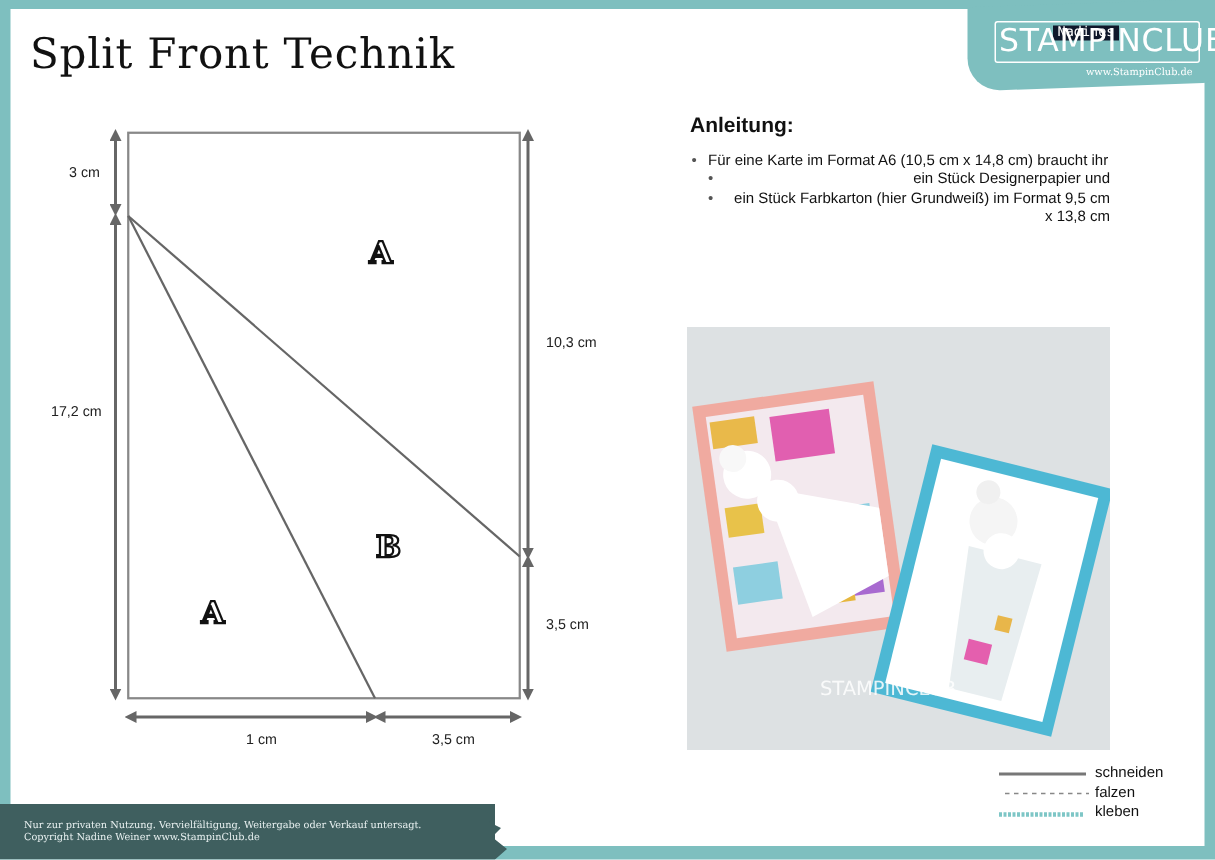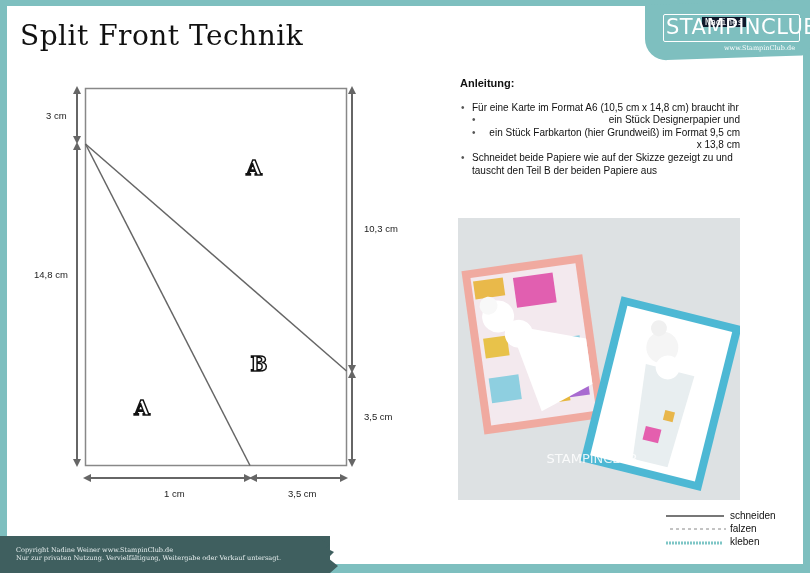--- a/index.html
+++ b/index.html
@@ -8,21 +8,21 @@
   .title { position:absolute; left:20px; top:19px; font-family:"DejaVu Serif", serif; font-size:28px; color:#111; letter-spacing:0.5px; }
   .logo { position:absolute; left:640px; top:0; width:170px; height:70px; }
   .logo-bg { position:absolute; left:5px; top:2px; width:165px; height:56px; background:#7ebfbf; border-radius:0 0 8px 22px; transform:skewY(-2deg); }
   .logo-box { position:absolute; left:23px; top:14px; width:135px; height:26px; border:1.5px solid #fff; border-radius:2px; }
   .logo-small { position:absolute; left:62px; top:17px; color:#fff; font-family:"DejaVu Sans Mono", monospace; font-size:9px; background:#0f172a; padding:0 3px; }
   .logo-main { position:absolute; left:26px; top:15px; color:#fff; font-family:"DejaVu Sans", sans-serif; font-size:21px; letter-spacing:0.5px; }
   .logo-url { position:absolute; left:84px; top:44px; color:#fff; font-family:"DejaVu Serif", serif; font-size:6.5px; }
   .sketch { position:absolute; left:0; top:0; }
   .lbl { position:absolute; font-size:9.5px; color:#222; }
   .instr { position:absolute; left:460px; top:77px; width:280px; font-size:10px; color:#111; line-height:12.6px; }
-  .instr h4 { margin:0 0 12px 0; font-size:11px; font-weight:bold; }
+  .instr h4 { margin:0 0 12px 0; font-size:14px; font-weight:bold; }
   .instr ul { margin:0; padding:0 0 0 12px; list-style:none; }
   .instr li { position:relative; }
   .instr li:before { content:"•"; position:absolute; left:-11px; color:#555; }
   .instr ul ul { padding-left:11px;text-align:right; }
   .photo { position:absolute; left:458px; top:218px; width:282px; height:282px; background:#dfe2e3; overflow:hidden; }
   .legend { position:absolute; left:666px; top:510px; font-size:10px; color:#111; }
   .legend-row { position:relative; height:13px; }
   .legend-row span.t { position:absolute; left:64px; top:0; }
   .footer { position:absolute; left:0; top:536px; width:330px; height:37px; background:#3f5f5f; }
   .footer-text { position:absolute; left:16px; top:546px; font-family:"DejaVu Serif", serif; font-size:6.5px; color:#e8f0f0; line-height:8px; }
@@ -63,37 +63,36 @@
   <line x1="87" y1="478" x2="248" y2="478" stroke="#666" stroke-width="2" marker-start="url(#ah)" marker-end="url(#ah)"></line>
 
   <line x1="253" y1="478" x2="344" y2="478" stroke="#666" stroke-width="2" marker-start="url(#ah)" marker-end="url(#ah)"></line>
 
   <text x="254" y="175" font-family="DejaVu Serif, serif" font-weight="bold" font-size="20" fill="#fff" stroke="#111" stroke-width="1.5" text-anchor="middle">A</text>
   <text x="259" y="371" font-family="DejaVu Serif, serif" font-weight="bold" font-size="20" fill="#fff" stroke="#111" stroke-width="1.5" text-anchor="middle">B</text>
   <text x="142" y="415" font-family="DejaVu Serif, serif" font-weight="bold" font-size="20" fill="#fff" stroke="#111" stroke-width="1.5" text-anchor="middle">A</text>
 </svg>
 
 <div class="lbl" style="left:46px;top:110px;">3 cm</div>
-<div class="lbl" style="left:34px;top:269px;">14,8 cm</div>
+<div class="lbl" style="left:34px;top:269px;">17,2 cm</div>
 <div class="lbl" style="left:364px;top:223px;">10,3 cm</div>
 <div class="lbl" style="left:364px;top:411px;">3,5 cm</div>
 <div class="lbl" style="left:164px;top:488px;">1 cm</div>
 <div class="lbl" style="left:288px;top:488px;">3,5 cm</div>
 
 <div class="instr">
   <h4>Anleitung:</h4>
   <ul>
     <li>
       <span>Für eine Karte im Format A6 (10,5 cm x 14,8 cm) braucht ihr</span>
       <ul>
         <li>ein Stück Designerpapier und</li>
         <li>ein Stück Farbkarton (hier Grundweiß) im Format 9,5 cm x 13,8 cm</li>
       </ul>
     </li>
-    <li>Schneidet beide Papiere wie auf der Skizze gezeigt zu und tauscht den Teil B der beiden Papiere aus</li>
   </ul>
 </div>
 
 <div class="photo">
   <svg width="282" height="282">
     <rect width="282" height="282" fill="#dde1e3"></rect>
 
     <g transform="translate(14,44) rotate(-8 60 80)">
       <rect x="0" y="0" width="122" height="165" fill="#f0aaa0"></rect>
       <rect x="8" y="8" width="106" height="149" fill="#f3e9ee"></rect>
@@ -143,15 +142,15 @@
       </svg>
     <span class="t">kleben</span>
   </div>
 </div>
 
 <div class="footer"></div>
 <svg style="position:absolute;left:300px;top:536px;" width="40" height="37">
   <path d="M0,0 L20,3 L30,8 L26,12 L34,16 L28,22 L38,30 L30,37 L0,37 z" fill="#3f5f5f"></path>
 </svg>
 <div class="footer-text">
+  <div>Nur zur privaten Nutzung. Vervielfältigung, Weitergabe oder Verkauf untersagt.</div>
   <div>Copyright Nadine Weiner www.StampinClub.de</div>
-  <div>Nur zur privaten Nutzung. Vervielfältigung, Weitergabe oder Verkauf untersagt.</div>
 </div>
 
 </body></html>

